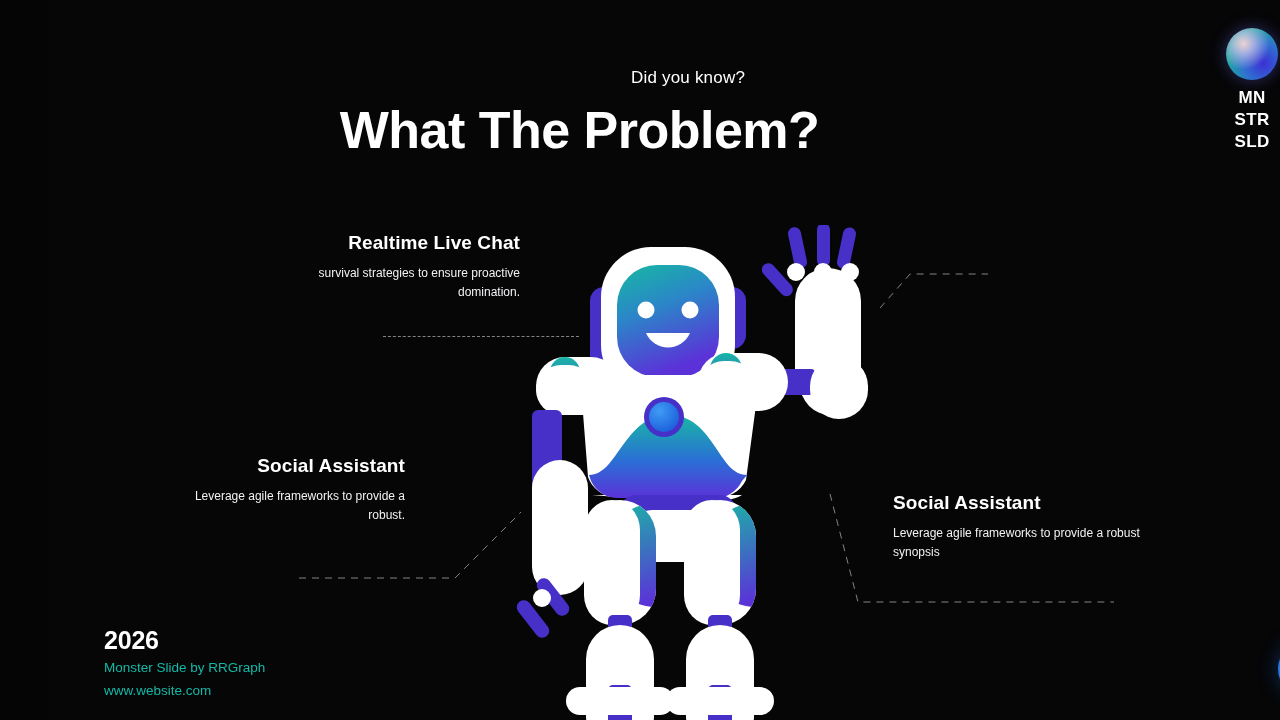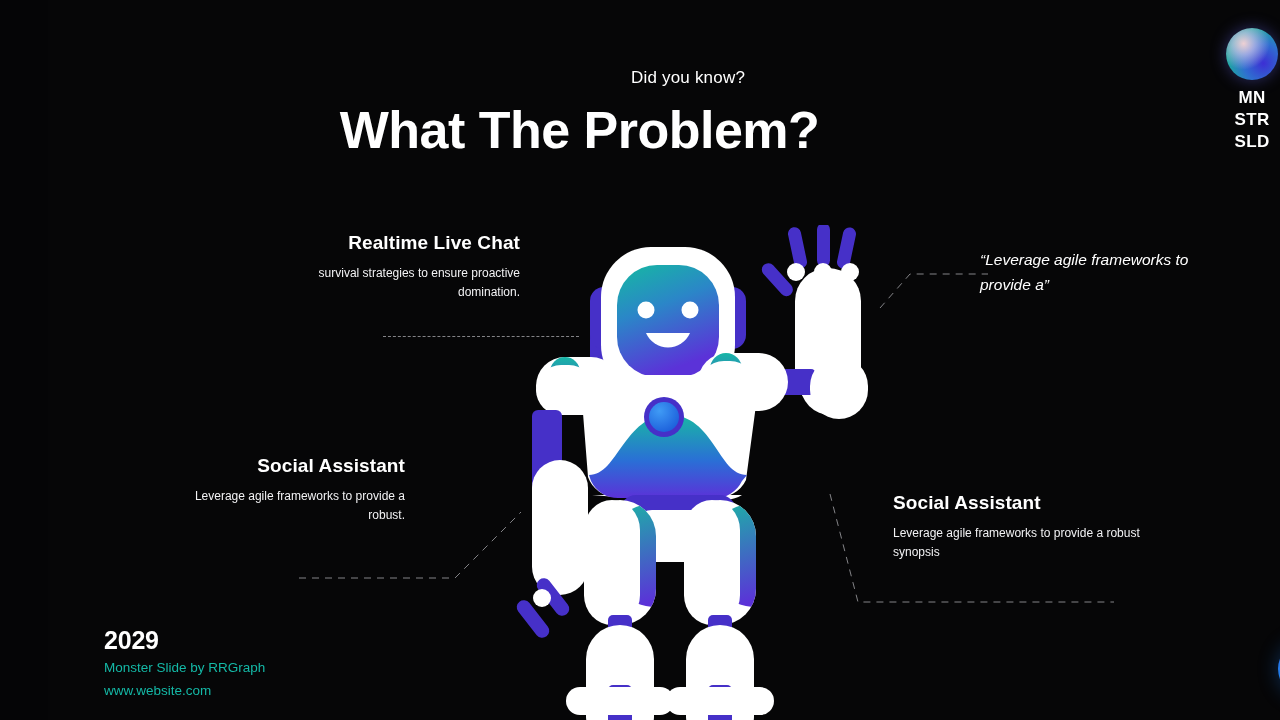--- a/index.html
+++ b/index.html
@@ -111,21 +111,20 @@
   </svg>
 
   <div class="callout align-l" style="left:845px; top:492px; width:260px;">
     <div class="c-title">Social Assistant</div>
     <div class="c-body">Leverage agile frameworks to provide a robust synopsis</div>
   </div>
   <svg class="dash-d" style="left:778px; top:488px;" width="292" height="122">
     <path d="M4,6 L32,114 L288,114" fill="none" stroke="#ebebf0" stroke-opacity="0.55" stroke-width="1" stroke-dasharray="7 6"></path>
   </svg>
 
-  <div class="quote">“Leverage agile frameworks to provide a”</div>
   <svg class="dash-d" style="left:826px; top:264px;" width="120" height="48">
     <path d="M6,44 L36,10 L114,10" fill="none" stroke="#ebebf0" stroke-opacity="0.55" stroke-width="1" stroke-dasharray="7 6"></path>
   </svg>
 
   <div id="robot">
     <svg width="420" height="495" viewBox="0 0 420 495" xmlns="http://www.w3.org/2000/svg">
       <defs>
         <linearGradient id="gFace" x1="0" y1="0" x2="0.35" y2="1">
           <stop offset="0%" stop-color="#15b9a2"></stop>
           <stop offset="45%" stop-color="#2b86c8"></stop>
@@ -228,20 +227,20 @@
       </g>
       <rect x="196" y="275" width="56" height="125" rx="30" fill="#ffffff"></rect>
       <rect x="220" y="390" width="24" height="36" rx="5" fill="#4630c8"></rect>
       <rect x="198" y="400" width="68" height="125" rx="34" fill="#ffffff"></rect>
       <rect x="220" y="460" width="24" height="50" rx="5" fill="#4630c8"></rect>
       <rect x="178" y="462" width="108" height="28" rx="14" fill="#ffffff"></rect>
     </svg>
   </div>
 
   <div class="footer">
-    <div class="f-year">2029</div>
+    <div class="f-year">2026</div>
     <div class="f-line">Monster Slide by RRGraph</div>
     <div class="f-line">www.website.com</div>
   </div>
 
   <div class="page-badge">15</div>
 
 </div>
 
 </body></html>

